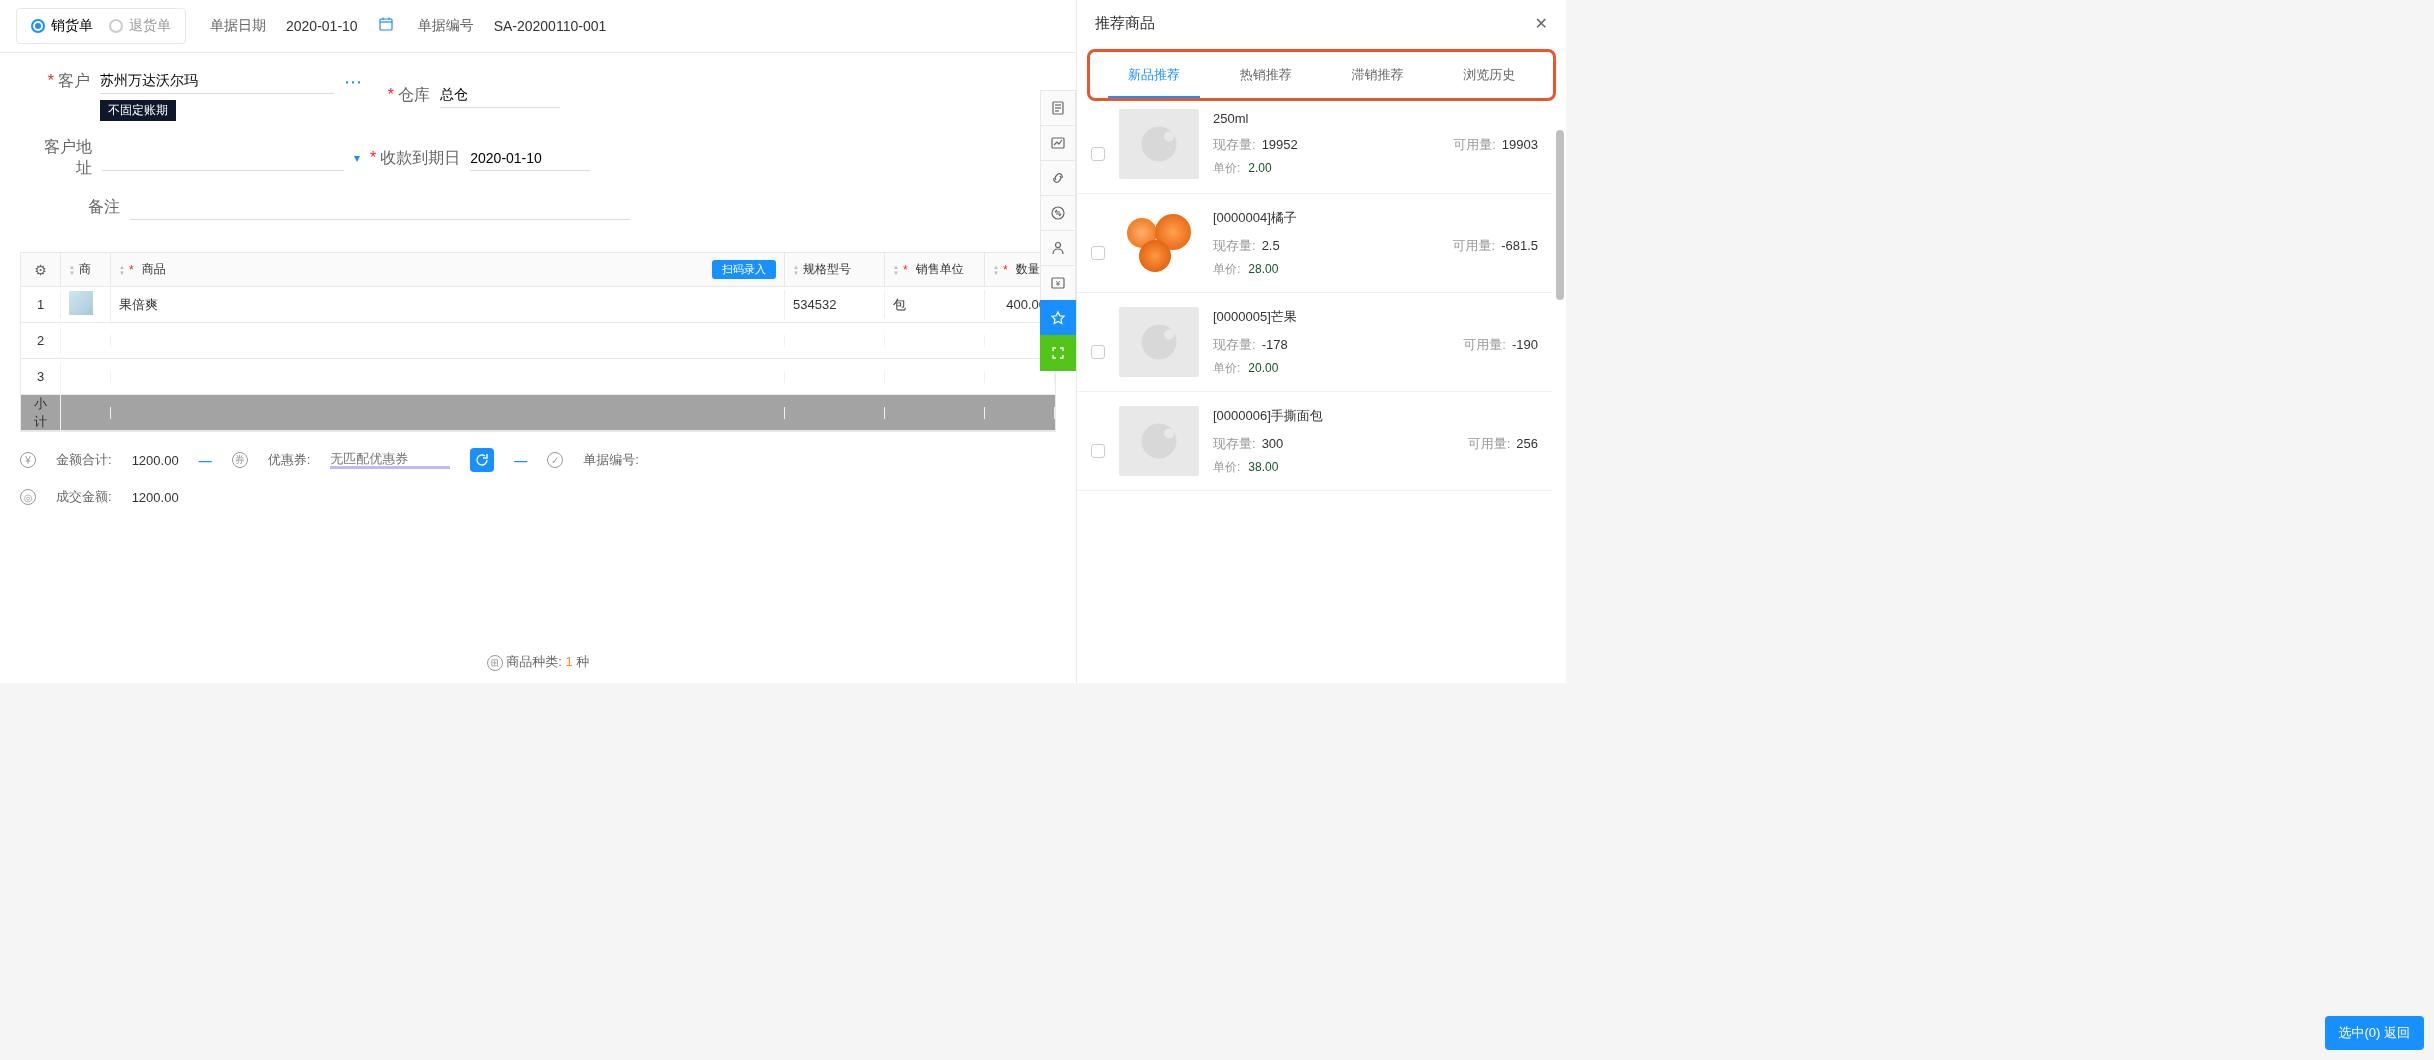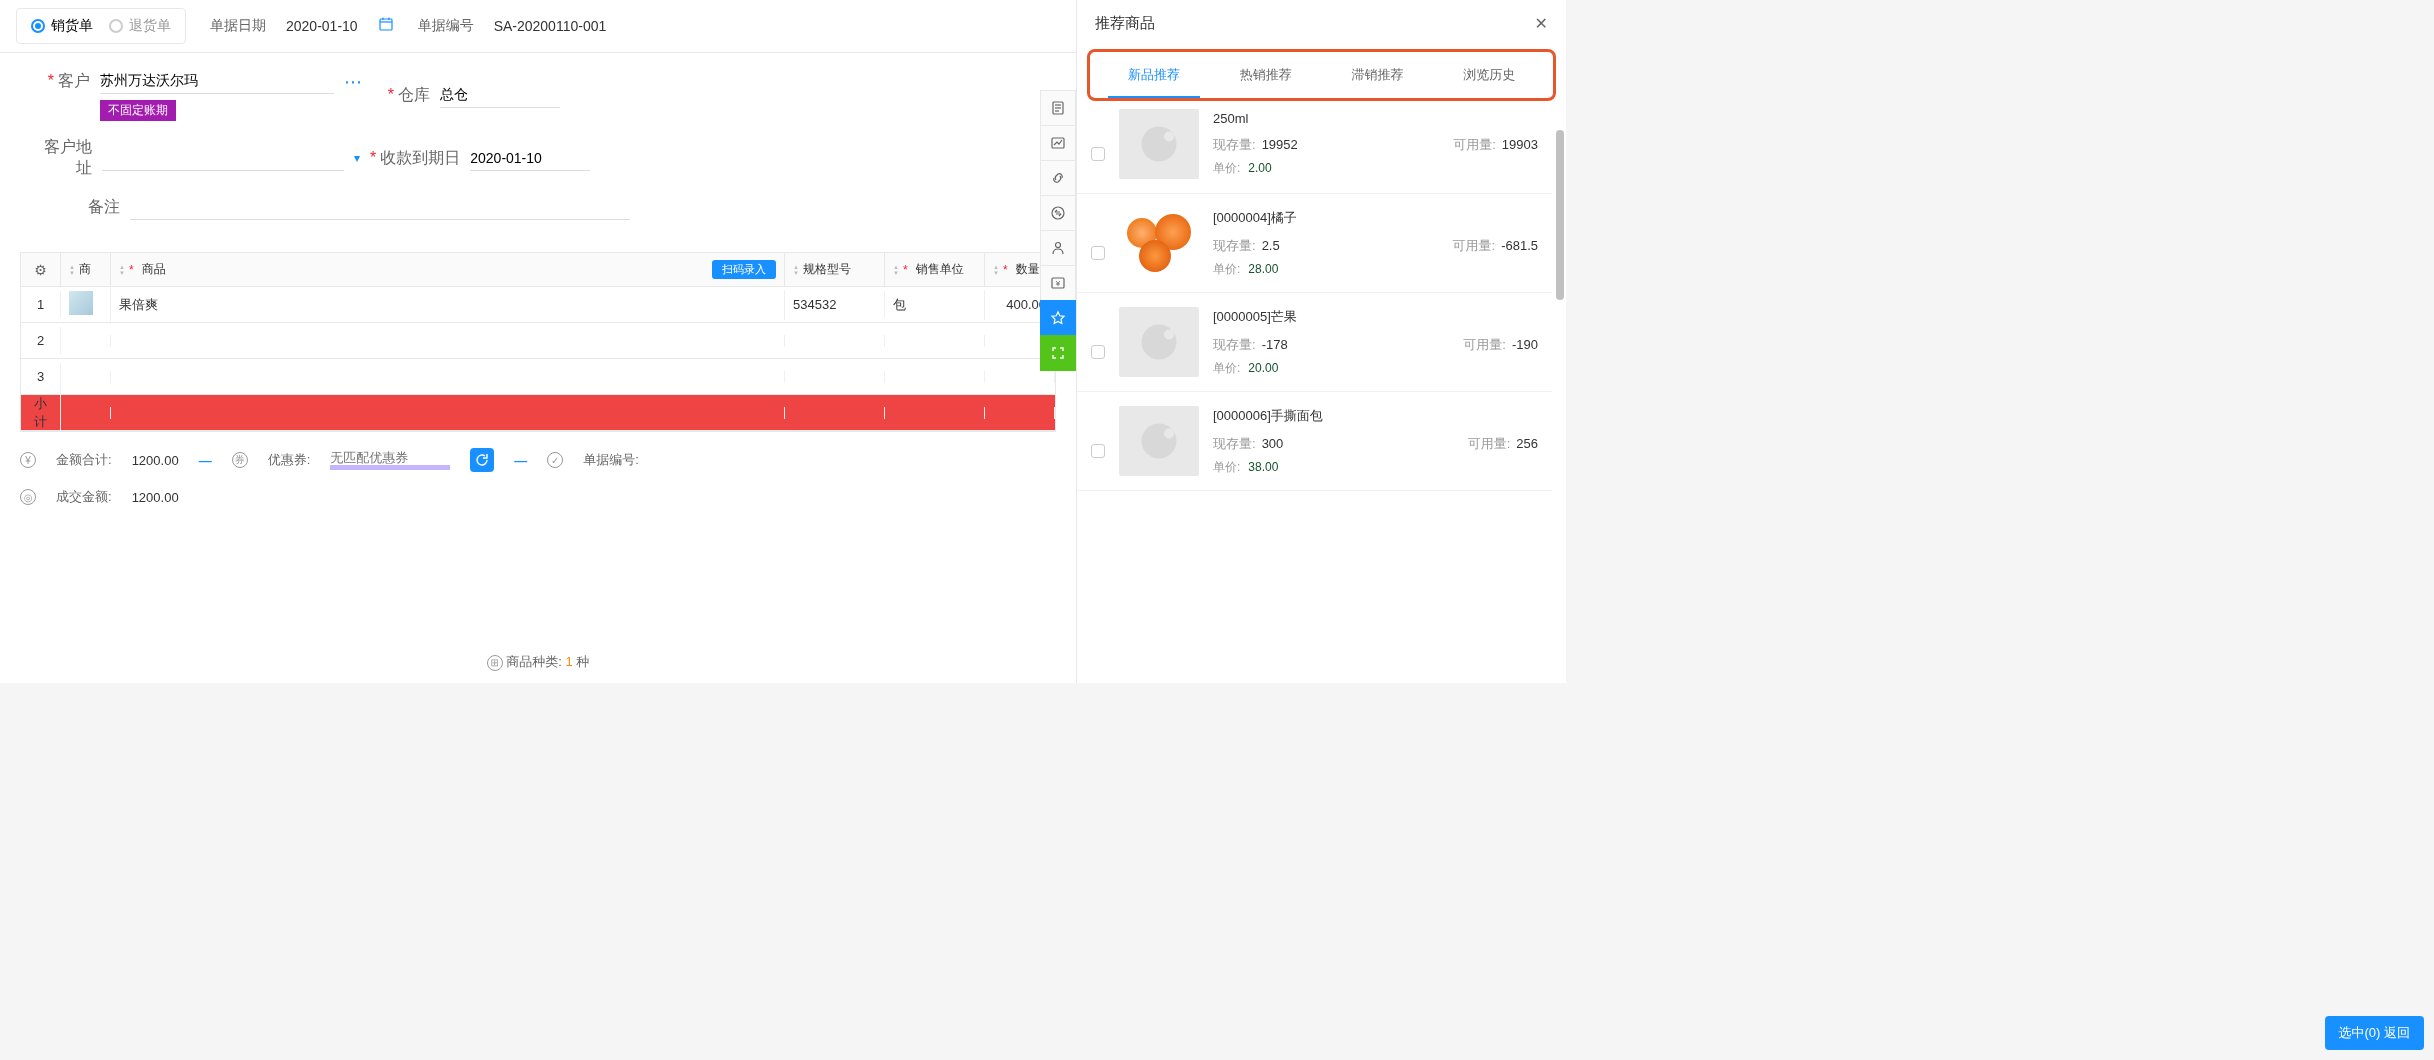--- a/index.html
+++ b/index.html
@@ -13,21 +13,21 @@
     .radio-circle.unchecked { border-color: #ccc; }
     .field-label { color: #666; min-width: 60px; text-align: right; }
     .field-value { color: #333; }
     .cal-icon { color: #1890ff; font-size: 16px; cursor: pointer; }
     .form-area { padding: 16px 30px; }
     .form-row { display: flex; align-items: center; margin-bottom: 16px; gap: 10px; }
     .req { color: #f5222d; margin-right: 4px; }
     .cust-field { display: flex; align-items: center; gap: 10px; }
     .cust-input { border: none; border-bottom: 1px solid #ddd; width: 250px; padding: 4px 0; font-size: 14px; }
     .more-dots { color: #1890ff; cursor: pointer; font-size: 18px; letter-spacing: -2px; }
-    .badge-red { background: #a21caf; color: #fff; padding: 2px 8px; font-size: 12px; display: inline-block; }
+    .badge-red { background: #0f172a; color: #fff; padding: 2px 8px; font-size: 12px; display: inline-block; }
     .dropdown-chevron { color: #1890ff; font-size: 12px; }
     .grid-area { margin: 0 20px; border: 1px solid #e8e8e8; overflow: hidden; }
     .grid-head { display: flex; background: #fafafa; border-bottom: 1px solid #e8e8e8; font-size: 12px; color: #333; }
     .gh-cell { padding: 8px 8px; border-right: 1px solid #e8e8e8; display: flex; align-items: center; gap: 4px; }
     .gh-cell:first-child { width: 40px; justify-content: center; }
     .gh-cell:nth-child(2) { width: 50px; }
     .gh-cell:nth-child(3) { flex: 2; position: relative; }
     .gh-cell:nth-child(4) { width: 100px; }
     .gh-cell:nth-child(5) { width: 100px; }
     .gh-cell:nth-child(6) { width: 70px; }
@@ -36,25 +36,25 @@
     .gear-icon { font-size: 14px; color: #666; cursor: pointer; }
     .grid-row { display: flex; border-bottom: 1px solid #e8e8e8; font-size: 13px; color: #333; height: 36px; align-items: center; }
     .gr-cell { padding: 6px 8px; border-right: 1px solid #f0f0f0; }
     .gr-cell:first-child { width: 40px; text-align: center; }
     .gr-cell:nth-child(2) { width: 50px; }
     .gr-cell:nth-child(3) { flex: 2; }
     .gr-cell:nth-child(4) { width: 100px; }
     .gr-cell:nth-child(5) { width: 100px; }
     .gr-cell:nth-child(6) { width: 70px; text-align: right; }
     .prod-thumb { width: 24px; height: 24px; background: linear-gradient(135deg, #d0e8f0, #a8c8d8); display: inline-block; }
-    .subtotal-row { background: #ef4444; }
+    .subtotal-row { background: #a3a3a3; }
     .totals-bar { padding: 16px 20px; display: flex; align-items: center; gap: 20px; font-size: 13px; color: #666; flex-wrap: wrap; }
     .totals-bar .val { color: #333; font-weight: 500; }
     .minus-icn { color: #1890ff; font-weight: bold; }
-    .coupon-input { border: none; border-bottom: 5px solid #c4b5fd; width: 120px; font-size: 13px; color: #999; }
+    .coupon-input { border: none; border-bottom: 3px solid #c4b5fd; width: 120px; font-size: 13px; color: #999; }
     .refresh-btn { width: 24px; height: 24px; background: #1890ff; color: #fff; border-radius: 4px; display: inline-flex; align-items: center; justify-content: center; cursor: pointer; font-size: 12px; }
     .circled-icon { display: inline-flex; align-items: center; justify-content: center; width: 16px; height: 16px; border: 1px solid #999; border-radius: 50%; font-size: 10px; color: #999; }
     .bottom-bar { position: absolute; bottom: 0; left: 0; right: 0; padding: 12px 20px; text-align: center; font-size: 13px; color: #666; }
     .orange-num { color: #fa8c16; }
     .side-tools { position: absolute; right: 0; top: 90px; display: flex; flex-direction: column; }
     .tool-btn { width: 36px; height: 36px; background: #fafafa; border: 1px solid #e8e8e8; display: flex; align-items: center; justify-content: center; cursor: pointer; font-size: 15px; color: #666; margin-bottom: -1px; }
     .tool-btn.active { background: #1890ff; color: #fff; border-color: #1890ff; }
     .tool-btn.green { background: #52c41a; color: #fff; border-color: #52c41a; }
     .right-panel { width: 490px; background: #fff; display: flex; flex-direction: column; border-left: 1px solid #e8e8e8; }
     .rp-header { display: flex; justify-content: space-between; align-items: center; padding: 14px 18px; font-size: 15px; color: #333; }

